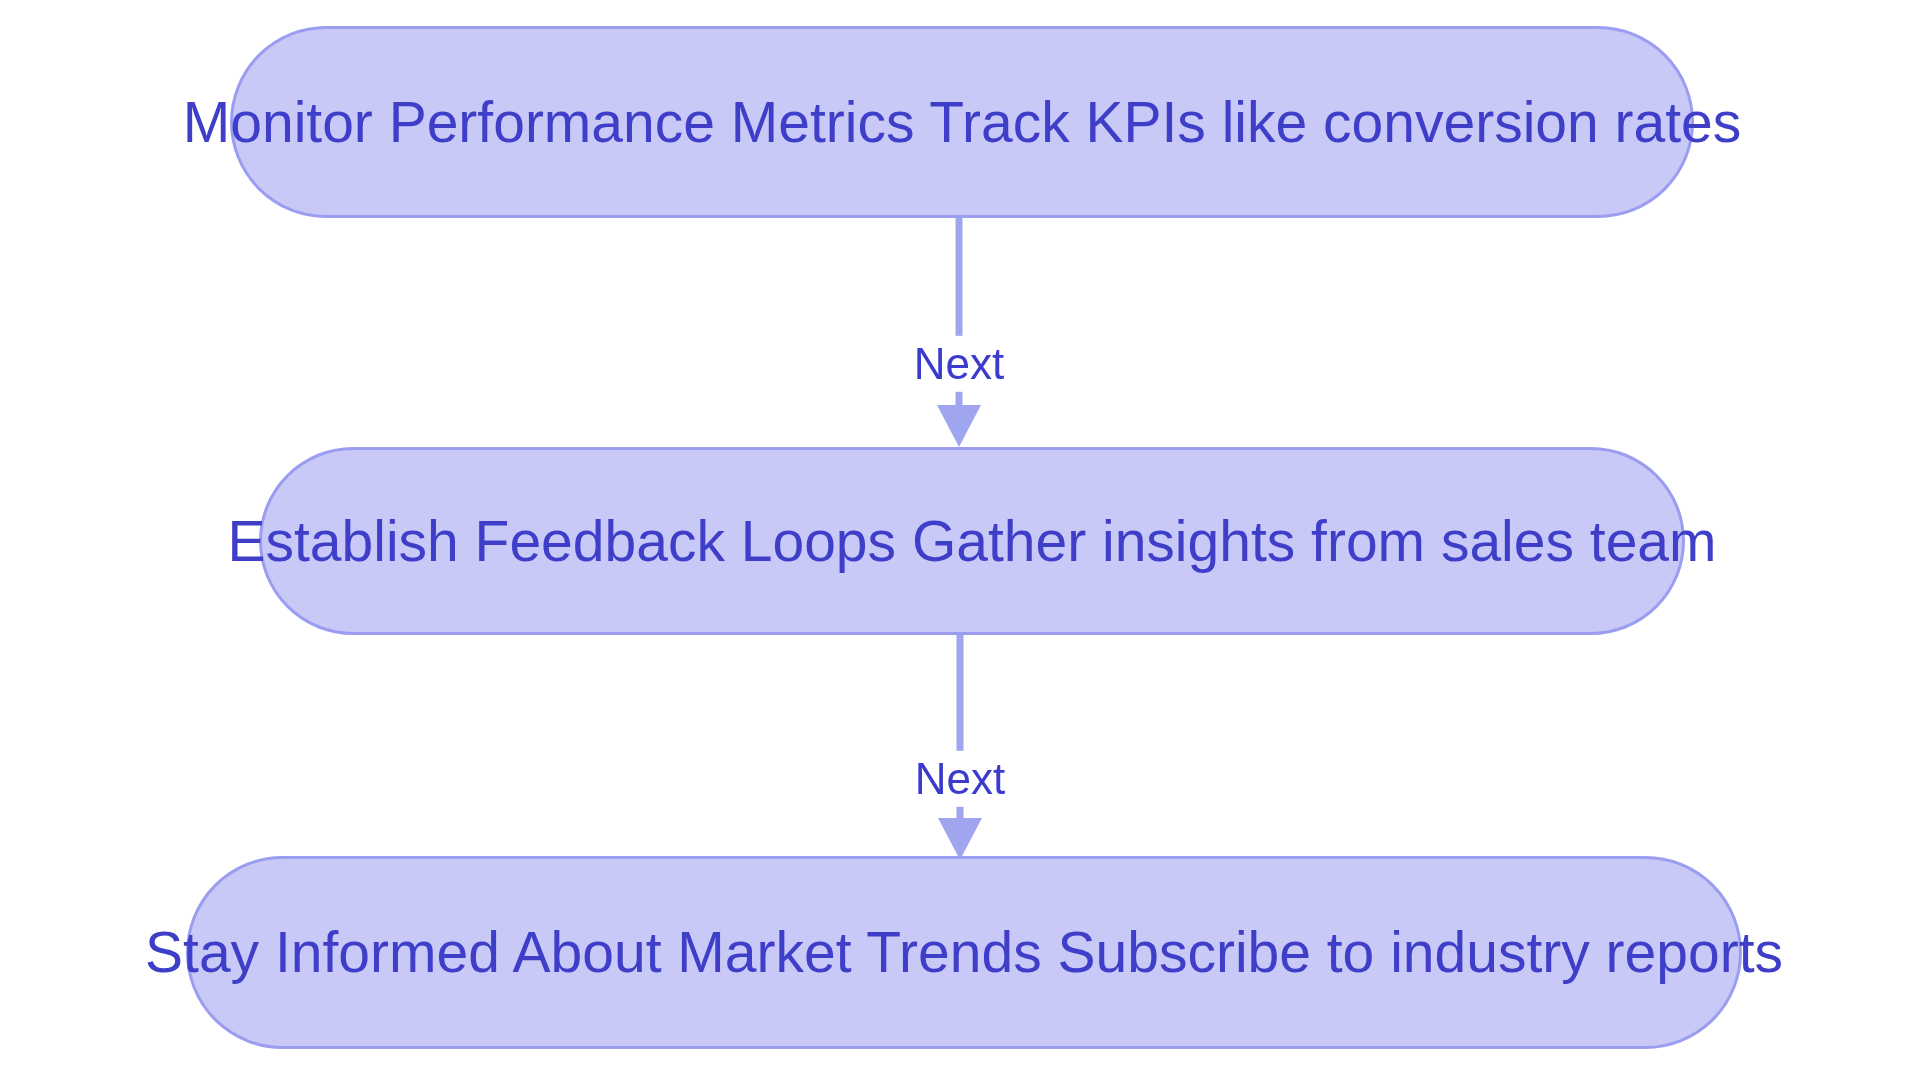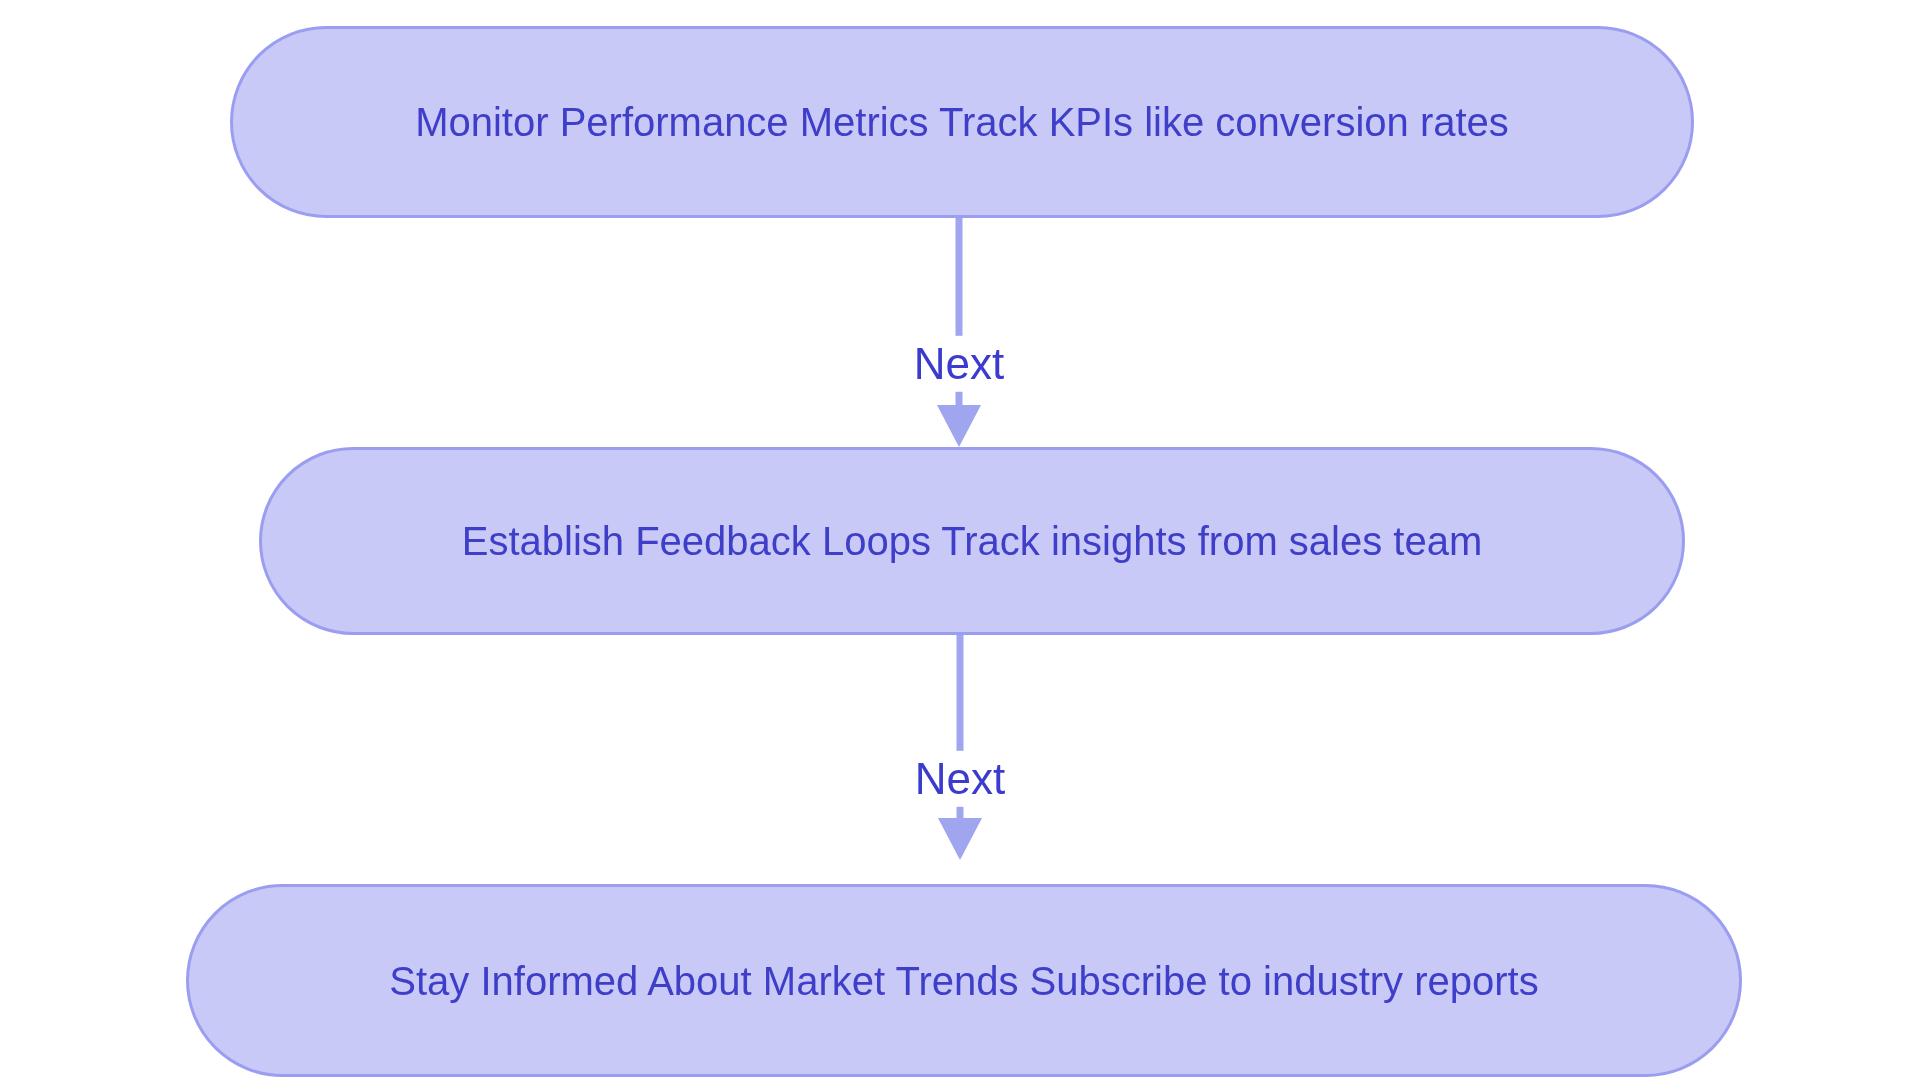--- a/index.html
+++ b/index.html
@@ -27,28 +27,28 @@
     position: absolute;
     background: var(--node-fill);
     border: 3px solid var(--node-border);
     display: flex;
     align-items: center;
     justify-content: center;
     text-align: center;
   }
   .node .node-label {
     color: var(--node-text);
-    font-size: 40px;
+    font-size: 57px;
     line-height: 1.2;
     padding: 0 40px;
     white-space: nowrap;
   }
   .node1 { left: 230px; top: 26px;  width: 1464px; height: 192px; border-radius: 96px; }
   .node2 { left: 259px; top: 447px; width: 1426px; height: 188px; border-radius: 94px; }
-  .node3 { left: 186px; top: 884px; width: 1556px; height: 193px; border-radius: 97px; }
+  .node3 { left: 186px; top: 856px; width: 1556px; height: 193px; border-radius: 97px; }
 
   .edge {
     position: absolute;
     width: 44px;
   }
   .edge1 { left: 937px; top: 218px; height: 229px; }
   .edge2 { left: 938px; top: 635px; height: 225px; }
   .edge-line {
     position: absolute;
     left: 50%;
@@ -94,21 +94,21 @@
     <span class="node-label">Monitor Performance Metrics Track KPIs like conversion rates</span>
   </div>
 
   <div class="edge edge1">
     <div class="edge-line"></div>
     <div class="arrowhead"></div>
     <span class="edge-label">Next</span>
   </div>
 
   <div class="node node2">
-    <span class="node-label">Establish Feedback Loops Track insights from sales team</span>
+    <span class="node-label">Establish Feedback Loops Gather insights from sales team</span>
   </div>
 
   <div class="edge edge2">
     <div class="edge-line"></div>
     <div class="arrowhead"></div>
     <span class="edge-label">Next</span>
   </div>
 
   <div class="node node3">
     <span class="node-label">Stay Informed About Market Trends Subscribe to industry reports</span>

